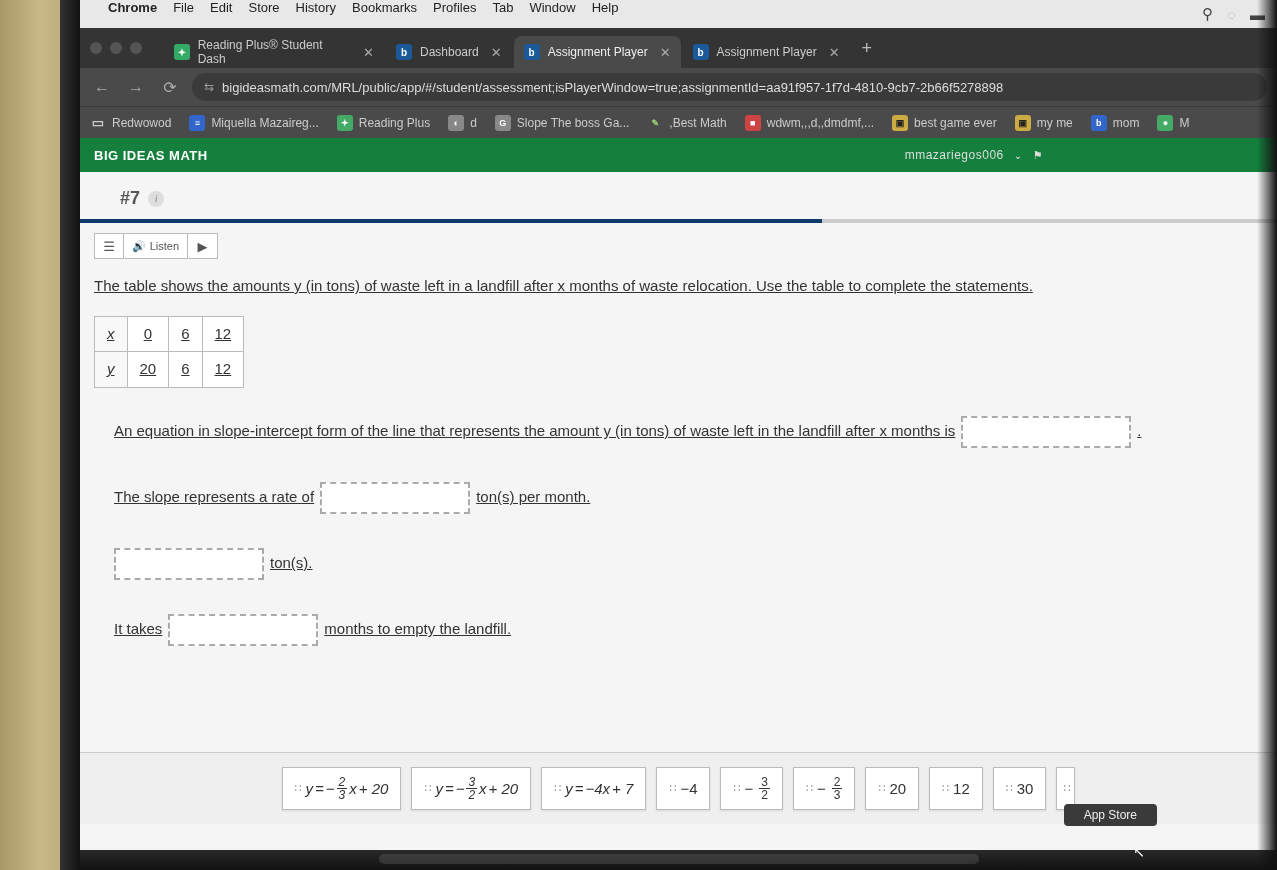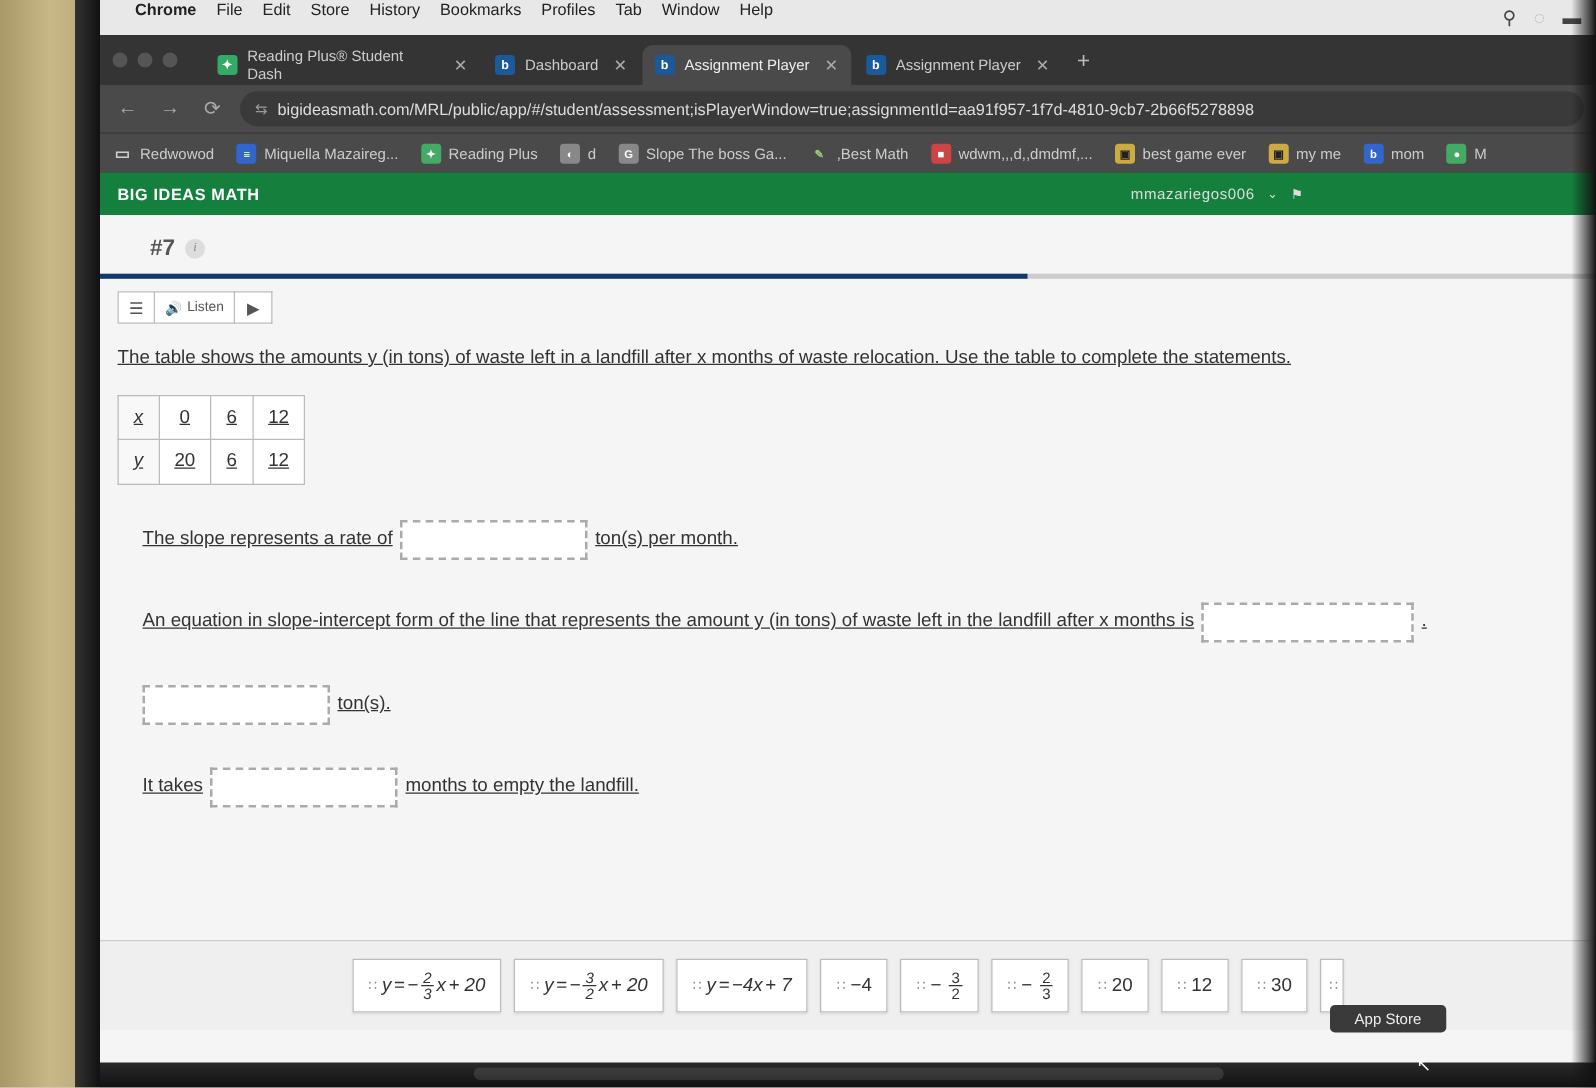--- a/index.html
+++ b/index.html
@@ -242,28 +242,28 @@
           <th>y</th>
           <td>20</td>
           <td>6</td>
           <td>12</td>
         </tr>
       </tbody>
         </table>
 
       <div class="stmts">
         <div class="stmt">
+          <span>An equation in slope-intercept form of the line that represents the amount y (in tons) of waste left in the landfill after x months is</span>
+          <span class="dropzone wide"></span>
+          <span>.</span>
+        </div>
+        <div class="stmt">
           <span>The slope represents a rate of</span>
           <span class="dropzone"></span>
           <span>ton(s) per month.</span>
-        </div>
-        <div class="stmt">
-          <span>An equation in slope-intercept form of the line that represents the amount y (in tons) of waste left in the landfill after x months is</span>
-          <span class="dropzone wide"></span>
-          <span>.</span>
         </div>
         <div class="stmt">
           <span class="dropzone"></span>
           <span>ton(s).</span>
         </div>
         <div class="stmt">
           <span>It takes</span>
           <span class="dropzone"></span>
           <span>months to empty the landfill.</span>
         </div>

